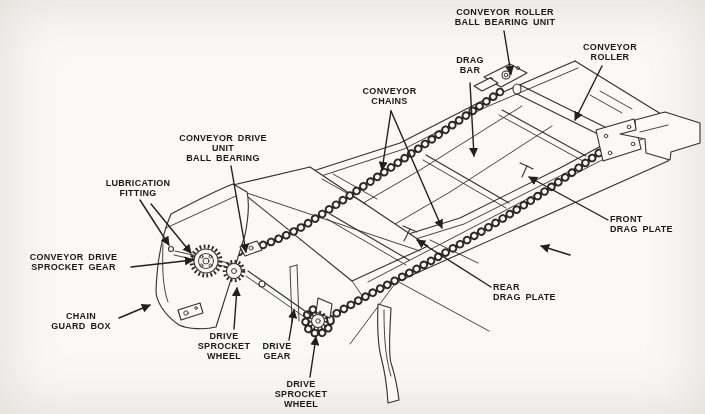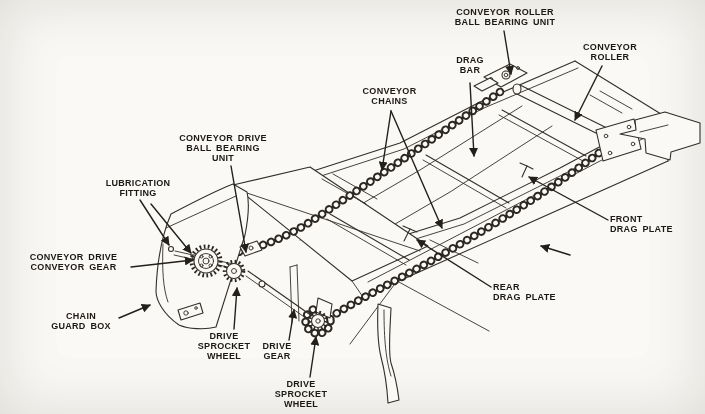--- a/index.html
+++ b/index.html
@@ -224,33 +224,33 @@
   </div>
 
   <div class="lbl" style="left:342px;top:86px;width:95px;">
     <span>CONVEYOR</span>
     <span>CHAINS</span>
 
   </div>
 
   <div class="lbl" style="left:158px;top:133px;width:130px;">
     <span>CONVEYOR DRIVE</span>
+    <span>UNIT</span>
     <span>BALL BEARING</span>
-    <span>UNIT</span>
   </div>
 
   <div class="lbl" style="left:88px;top:178px;width:100px;">
     <span>LUBRICATION</span>
     <span>FITTING</span>
 
   </div>
 
   <div class="lbl" style="left:16px;top:252px;width:115px;">
     <span>CONVEYOR DRIVE</span>
-    <span>CONVEYOR GEAR</span>
+    <span>SPROCKET GEAR</span>
 
   </div>
 
   <div class="lbl" style="left:31px;top:311px;width:100px;">
     <span>CHAIN</span>
     <span>GUARD BOX</span>
 
   </div>
 
   <div class="lbl" style="left:191px;top:331px;width:66px;">

